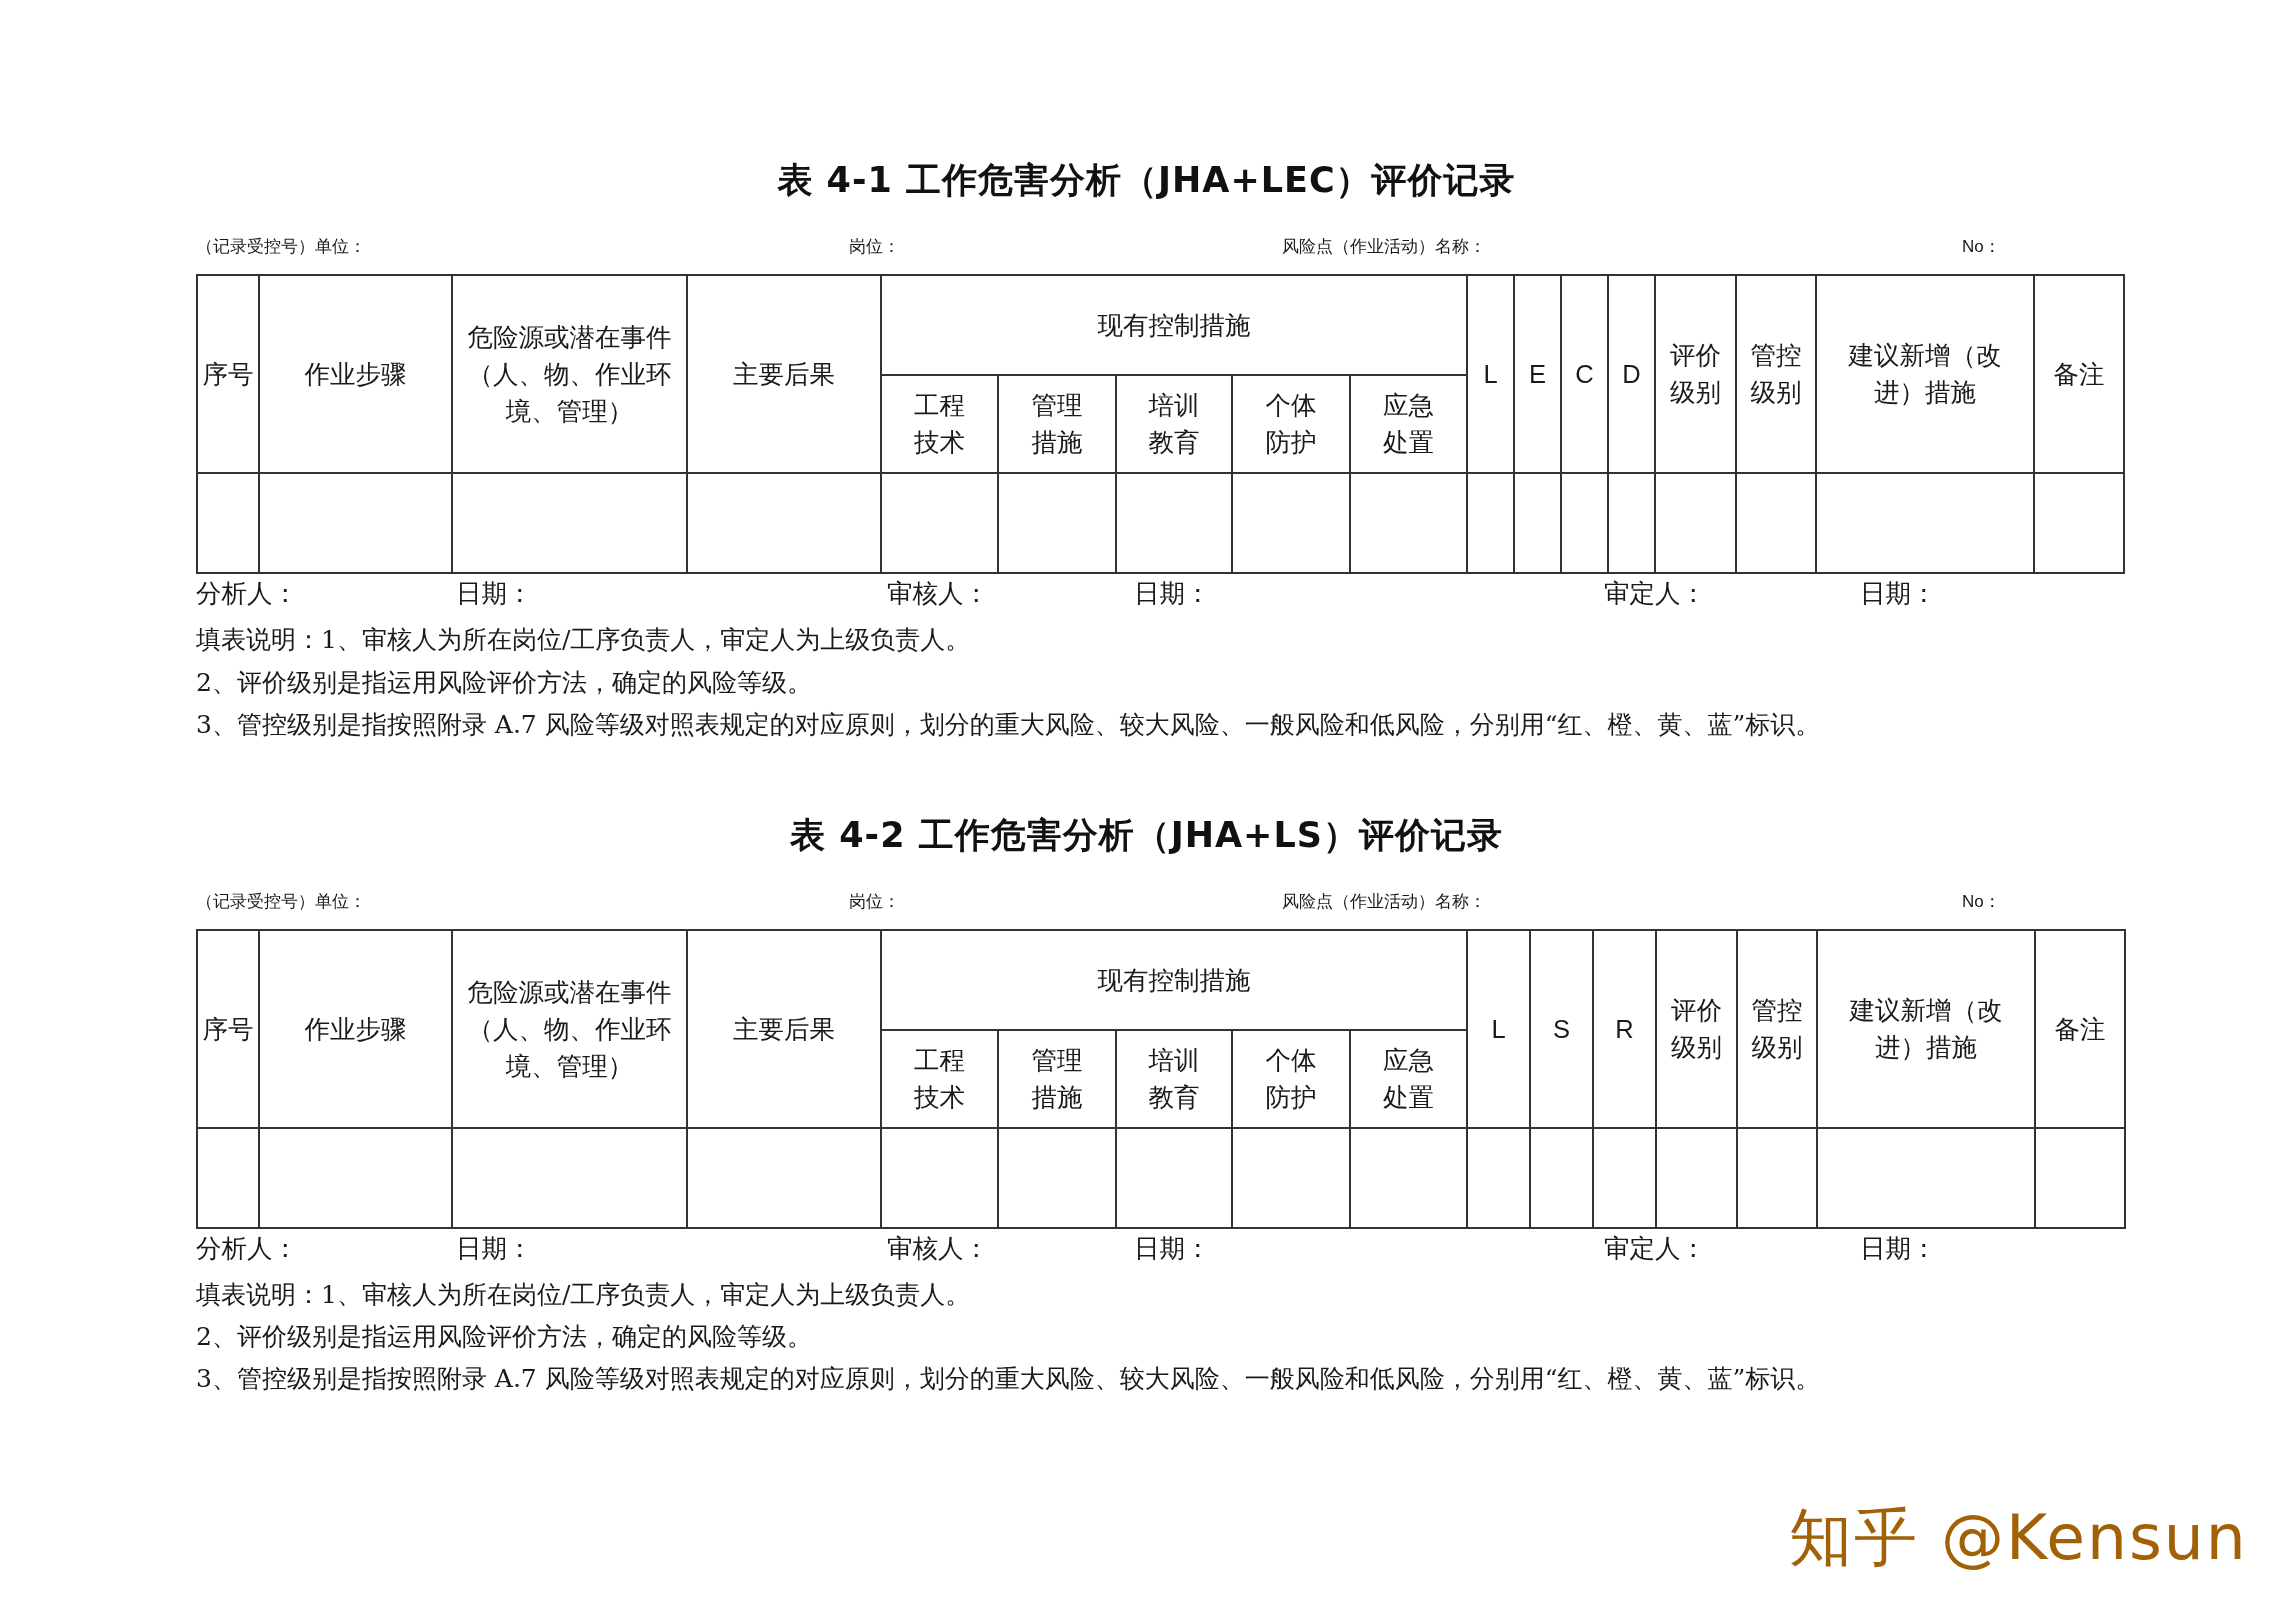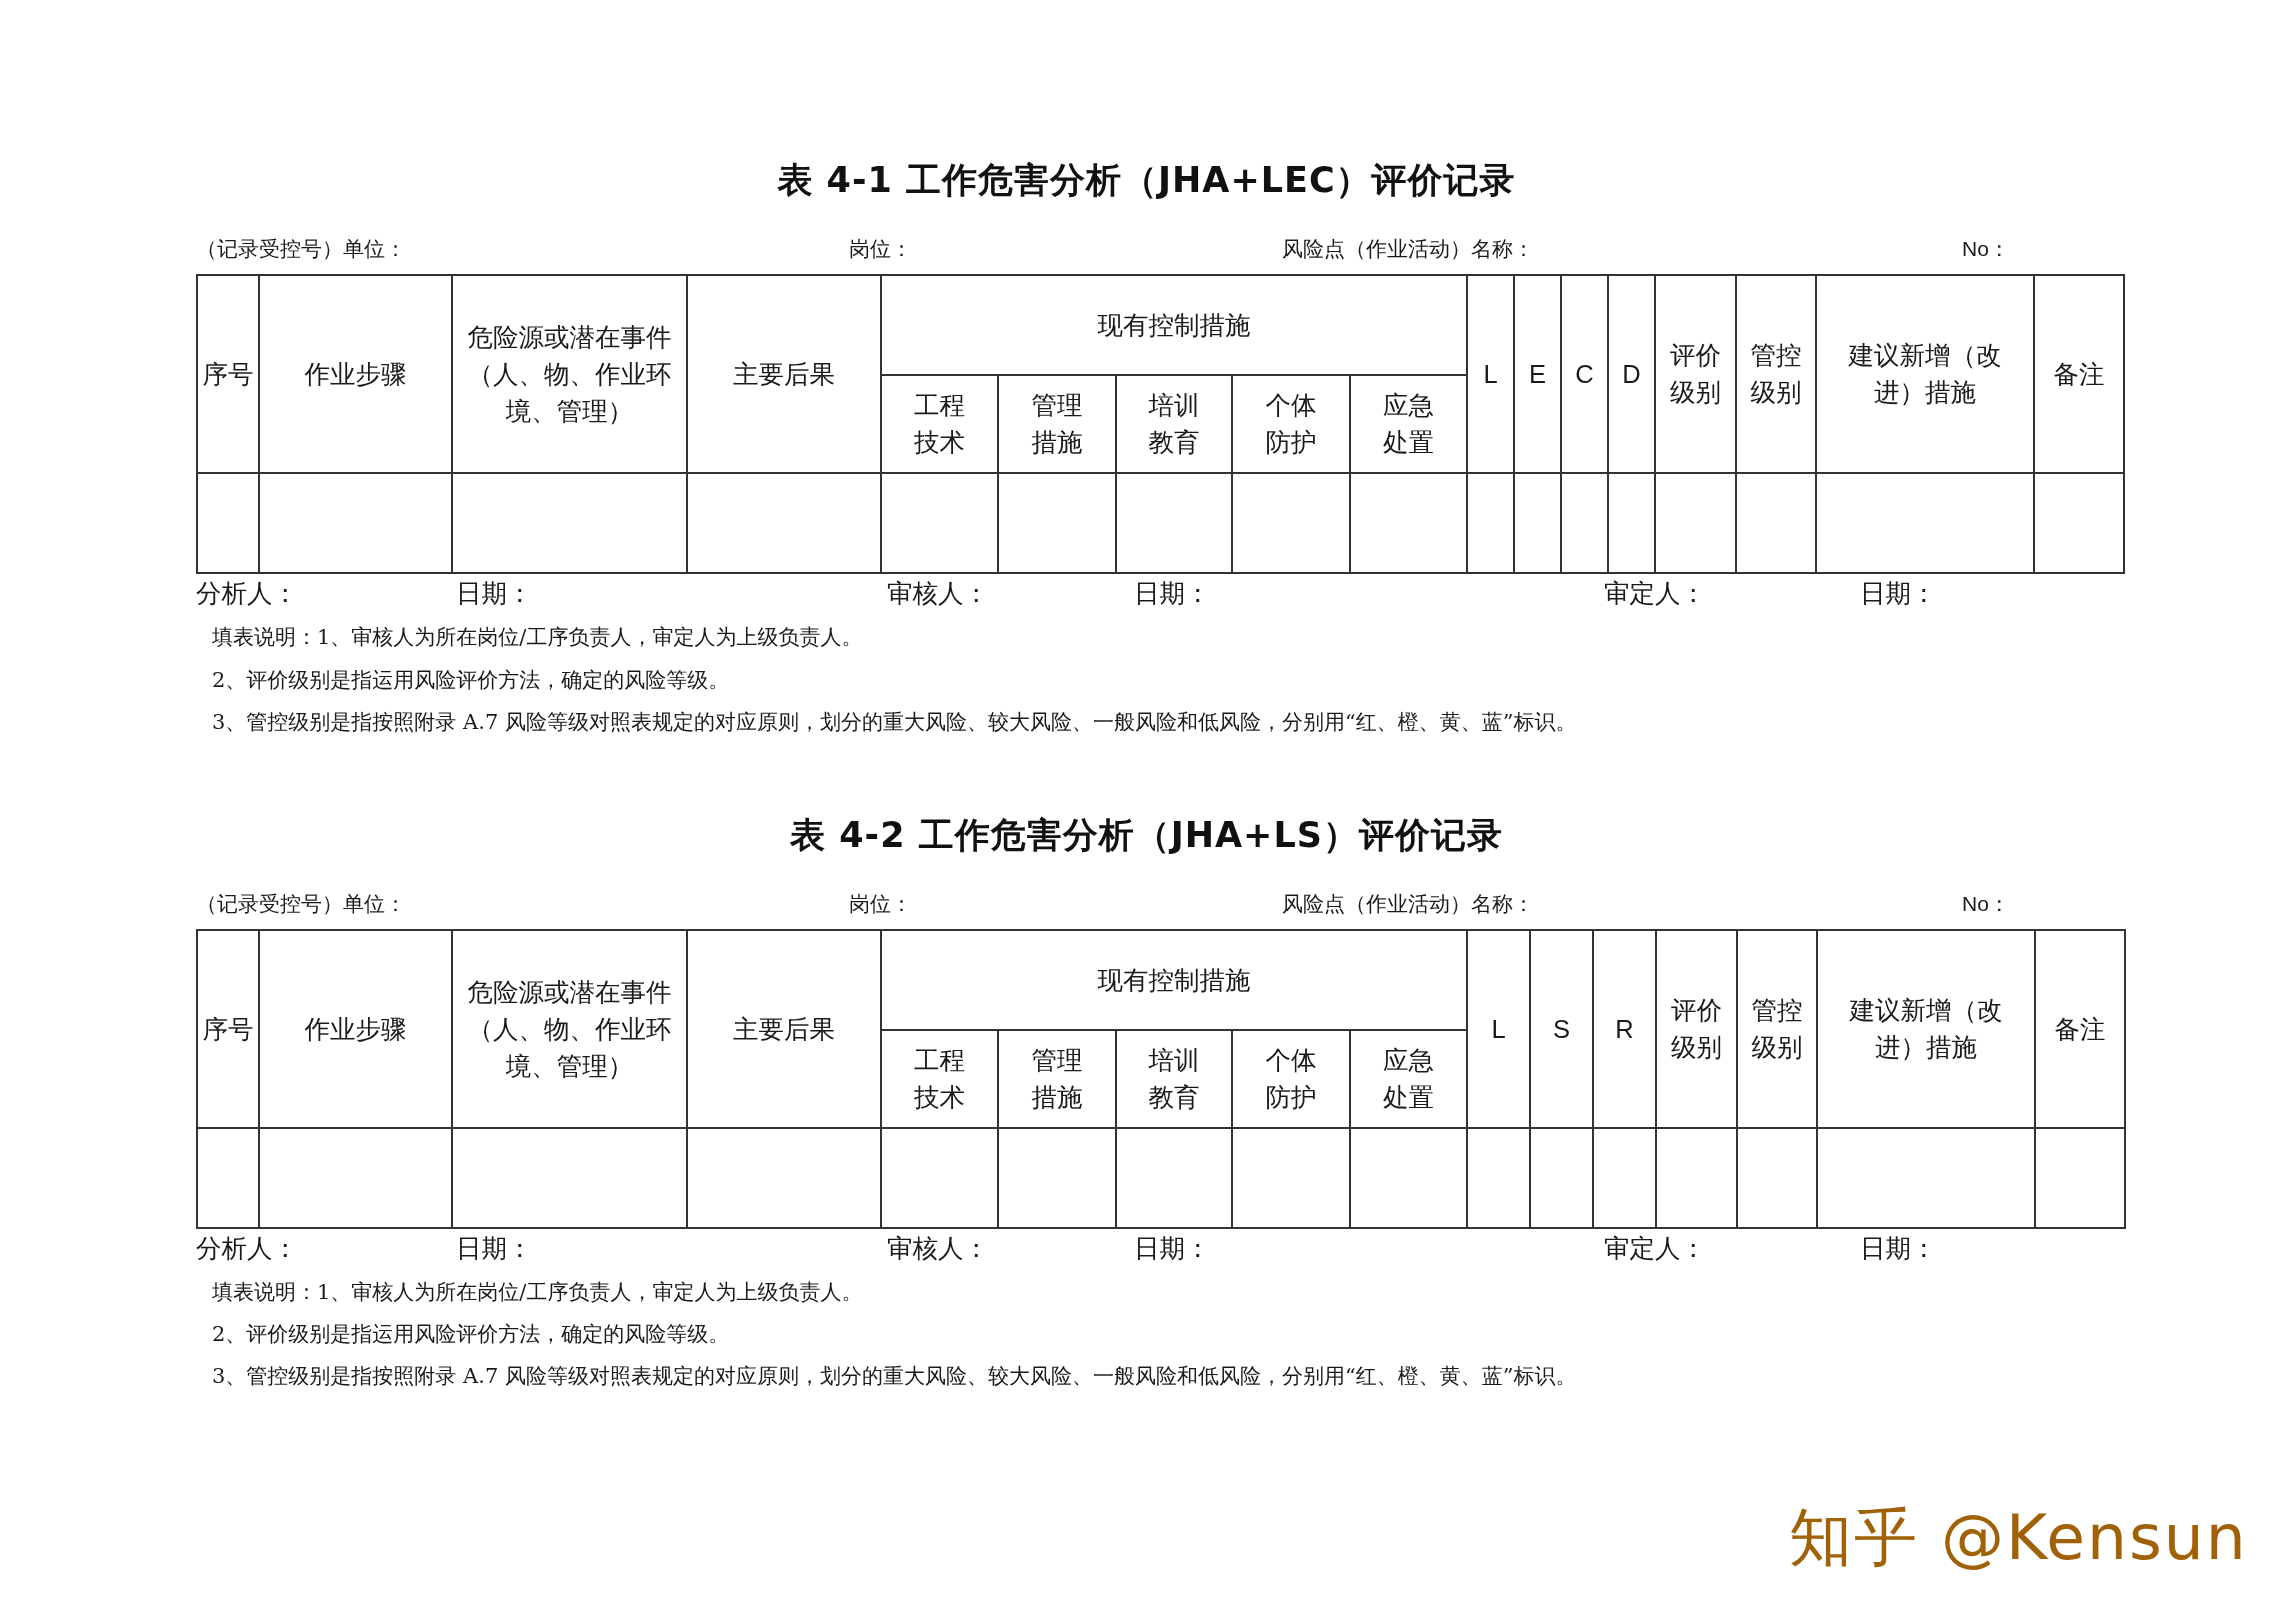--- a/index.html
+++ b/index.html
@@ -6,35 +6,35 @@
   body {
     width: 2293px; height: 1621px; position: relative; overflow: hidden;
     font-family: "DejaVu Serif", "Liberation Serif", serif; color: #1a1a1a;
   }
   .title {
     position: absolute; left: 0; width: 2293px; text-align: center;
     font-family: "DejaVu Sans", "Liberation Sans", sans-serif;
     font-size: 35px; font-weight: bold; letter-spacing: 1px; color: #111;
   }
   .meta {
-    position: absolute; font-size: 21px; white-space: nowrap; color: #1a1a1a;
+    position: absolute; font-size: 17px; white-space: nowrap; color: #1a1a1a;
   }
   table.jha {
     position: absolute; left: 196px; border-collapse: collapse;
     table-layout: fixed; width: 1926px;
   }
   table.jha td {
     border: 2px solid #333; text-align: center; vertical-align: middle;
     font-size: 25.5px; line-height: 37px; padding: 0; color: #1a1a1a;
   }
   table.jha tr.r1 td.top { height: 98px; }
   table.jha tr.r2 td { height: 96px; margin-left: 45px; }
   table.jha tr.data td { height: 98px; }
   .sig { position: absolute; font-size: 25.5px; white-space: nowrap; text-align: right; }
-  .note { position: absolute; left: 196px; font-size: 21px; white-space: nowrap; color: #1a1a1a; margin-left: 16px; }
+  .note { position: absolute; left: 196px; font-size: 25px; white-space: nowrap; color: #1a1a1a; }
   .watermark {
     position: absolute; left: 1789px; top: 1495px;
     font-family: "DejaVu Sans", "Liberation Sans", sans-serif;
     font-size: 63px; color: #a16207; letter-spacing: 2px; white-space: nowrap;
   }
   .latin { font-family: Liberation Sans, sans-serif; }
 </style>
 </head>
 <body>
 

